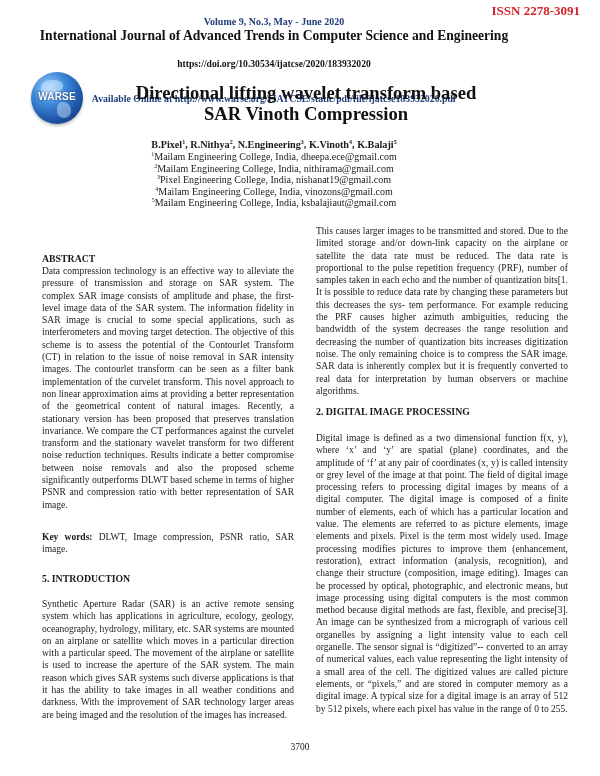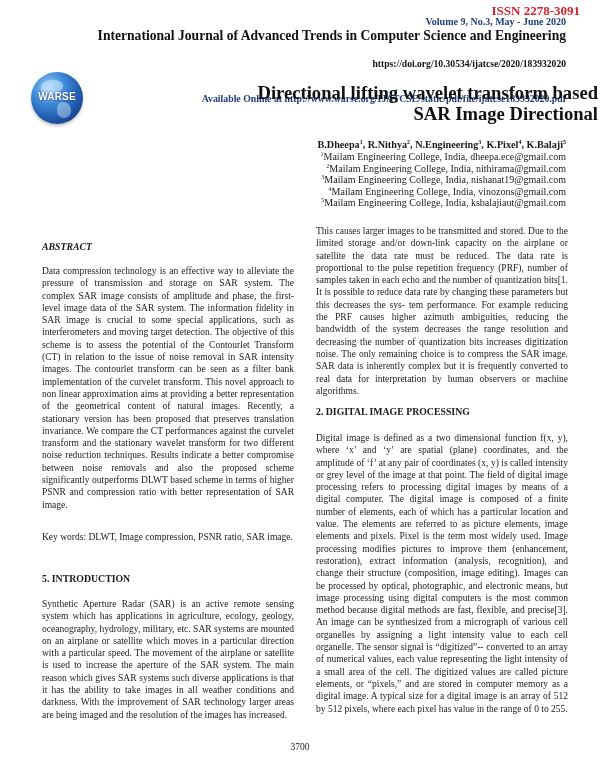--- a/index.html
+++ b/index.html
@@ -4,21 +4,21 @@
 <style>
   html, body { margin: 0; padding: 0; background: #ffffff; }
   body {
     width: 600px; height: 776px; position: relative; overflow: hidden;
     font-family: "Liberation Serif", "DejaVu Serif", serif; color: #1a1a1a;
   }
   .abs { position: absolute; }
   .issn {
     right: 20px; top: 3px; font-size: 13px; font-weight: bold; color: #d4232b;
   }
-  .center-line { left: 18px; width: 548px; text-align: right; }
+  .center-line { left: 0; width: 548px; text-align: center; }
   .volume { top: 16px; font-size: 10px; font-weight: bold; color: #1f3e7a; }
   .journal { top: 28px; font-size: 13.6px; font-weight: bold; color: #111; }
   .online { top: 45px; font-size: 9.8px; font-weight: bold; color: #1f3e7a; margin-top: 48px; }
   .doi { top: 58px; font-size: 9.6px; font-weight: bold; color: #111; }
 
   .logo {
     left: 31px; top: 72px; width: 52px; height: 52px; border-radius: 50%;
     background: radial-gradient(circle at 35% 30%, #9fd0ff 0%, #3b86d6 35%, #1b4fa0 70%, #0d2b66 100%);
     box-shadow: 0 2px 3px rgba(0,0,0,0.25);
   }
@@ -43,62 +43,62 @@
   .affil { font-size: 10px; line-height: 11.6px; }
   sup { font-size: 6px; vertical-align: super; line-height: 0; }
 
   .col {
     font-size: 9.5px; line-height: 12.3px; text-align: justify; color: #1a1a1a;
   }
   .col-left { left: 42px; top: 0; width: 252px; }
   .col-right { left: 316px; top: 0; width: 252px; }
   .heading { font-weight: bold; font-size: 9.8px; margin: 0; }
   .para { margin: 0; }
-  .kw-label { font-weight: normal; }
+  .kw-label { font-weight: bold; }
 
   .pagenum { left: 0; width: 600px; text-align: center; top: 742px; font-size: 9.5px; }
 </style>
 </head>
 <body>
 
 <div class="abs issn">ISSN 2278-3091</div>
 <div class="abs center-line volume">Volume 9, No.3, May - June 2020</div>
 <div class="abs center-line journal">International Journal of Advanced Trends in Computer Science and Engineering</div>
 <div class="abs center-line online">Available Online at http://www.warse.org/IJATCSE/static/pdf/file/ijatcse183932020.pdf</div>
 <div class="abs center-line doi">https://doi.org/10.30534/ijatcse/2020/183932020</div>
 
 <div class="abs logo">
   <div class="abs logo-land1"></div>
   <div class="abs logo-land2"></div>
   <div class="abs logo-text">WARSE</div>
 </div>
 
 <div class="abs center-line title">
   <div>Directional lifting wavelet transform based</div>
-  <div>SAR Image Directional</div>
+  <div>SAR Vinoth Compression</div>
 </div>
 
 <div class="abs center-line authors">
-  <span>B.Dheepa</span><sup>1</sup>,
+  <span>B.Pixel</span><sup>1</sup>,
   <span>R.Nithya</span><sup>2</sup>,
   <span>N.Engineering</span><sup>3</sup>,
-  <span>K.Pixel</span><sup>4</sup>,
+  <span>K.Vinoth</span><sup>4</sup>,
   <span>K.Balaji</span><sup>5</sup>
 </div>
 
 <div class="abs center-line affil" style="top:151px;">
   <div><sup>1</sup><span>Mailam Engineering College, India, dheepa.ece@gmail.com</span></div>
   <div><sup>2</sup><span>Mailam Engineering College, India, nithirama@gmail.com</span></div>
-  <div><sup>3</sup><span>Mailam Engineering College, India, nishanat19@gmail.com</span></div>
+  <div><sup>3</sup><span>Pixel Engineering College, India, nishanat19@gmail.com</span></div>
   <div><sup>4</sup><span>Mailam Engineering College, India, vinozons@gmail.com</span></div>
   <div><sup>5</sup><span>Mailam Engineering College, India, ksbalajiaut@gmail.com</span></div>
 </div>
 
 <div class="abs col col-left">
-  <div class="abs heading" style="top:241px; left:0;font-style:italic;">ABSTRACT</div>
+  <div class="abs heading" style="top:253px; left:0;">ABSTRACT</div>
   <p class="abs para" style="top:265px; left:0; width:252px;">Data compression technology is an effective way to alleviate the pressure of transmission and storage on SAR system. The complex SAR image consists of amplitude and phase, the first-level image data of the SAR system. The information fidelity in SAR image is crucial to some special applications, such as interferometers and moving target detection. The objective of this scheme is to assess the potential of the Contourlet Transform (CT) in relation to the issue of noise removal in SAR intensity images. The contourlet transform can be seen as a filter bank implementation of the curvelet transform. This novel approach to non linear approximation aims at providing a better representation of the geometrical content of natural images. Recently, a stationary version has been proposed that preserves translation invariance. We compare the CT performances against the curvelet transform and the stationary wavelet transform for two different noise reduction techniques. Results indicate a better compromise between noise removals and also the proposed scheme significantly outperforms DLWT based scheme in terms of higher PSNR and compression ratio with better representation of SAR image.</p>
   <p class="abs para" style="top:531px; left:0; width:252px;">
     <span class="kw-label">Key words:</span><span> DLWT, Image compression, PSNR ratio, SAR image.</span>
   </p>
   <div class="abs heading" style="top:573px; left:0;">5. INTRODUCTION</div>
   <p class="abs para" style="top:598px; left:0; width:252px;">Synthetic Aperture Radar (SAR) is an active remote sensing system which has applications in agriculture, ecology, geology, oceanography, hydrology, military, etc. SAR systems are mounted on an airplane or satellite which moves in a particular direction with a particular speed. The movement of the airplane or satellite is used to increase the aperture of the SAR system. The main reason which gives SAR systems such diverse applications is that it has the ability to take images in all weather conditions and darkness. With the improvement of SAR technology larger areas are being imaged and the resolution of the images has increased.</p>
 </div>
 
 <div class="abs col col-right">
   <p class="abs para" style="top:225px; left:0; width:252px;">This causes larger images to be transmitted and stored. Due to the limited storage and/or down-link capacity on the airplane or satellite the data rate must be reduced. The data rate is proportional to the pulse repetition frequency (PRF), number of samples taken in each echo and the number of quantization bits[1. It is possible to reduce data rate by changing these parameters but this decreases the sys- tem performance. For example reducing the PRF causes higher azimuth ambiguities, reducing the bandwidth of the system decreases the range resolution and decreasing the number of quantization bits increases digitization noise. The only remaining choice is to compress the SAR image. SAR data is inherently complex but it is frequently converted to real data for interpretation by human observers or machine algorithms.</p>

